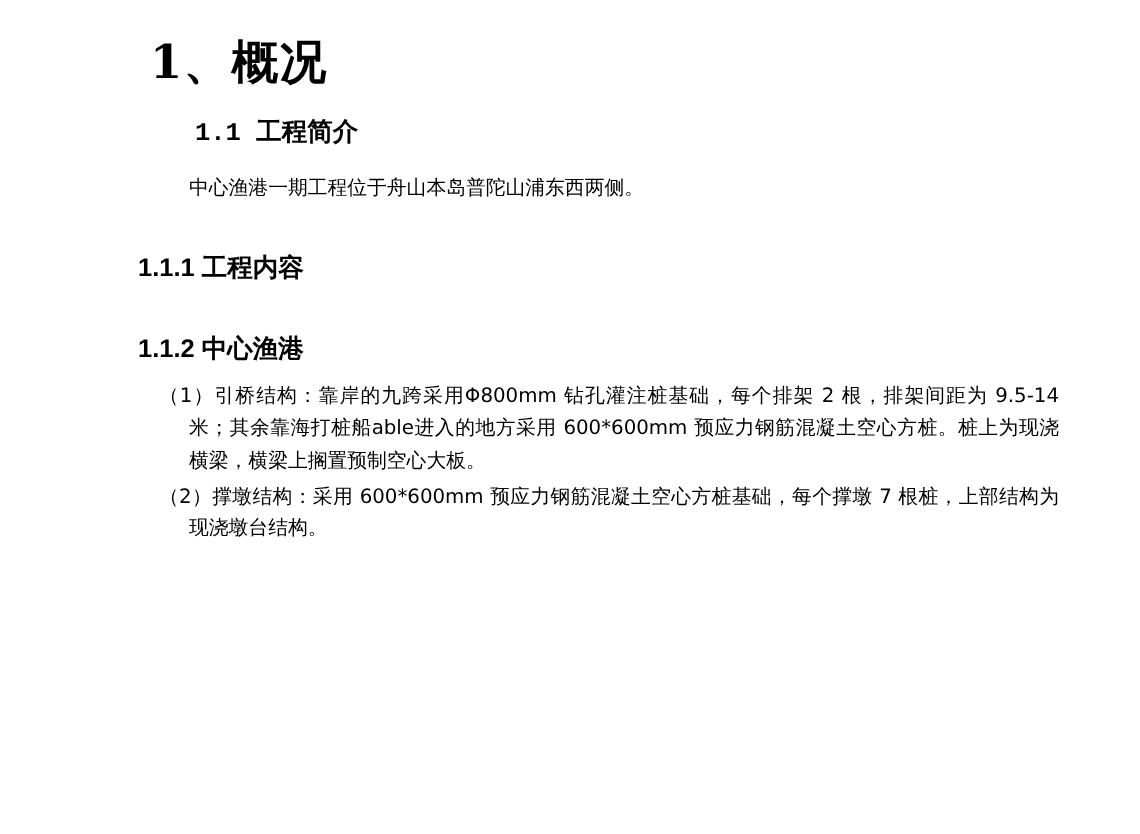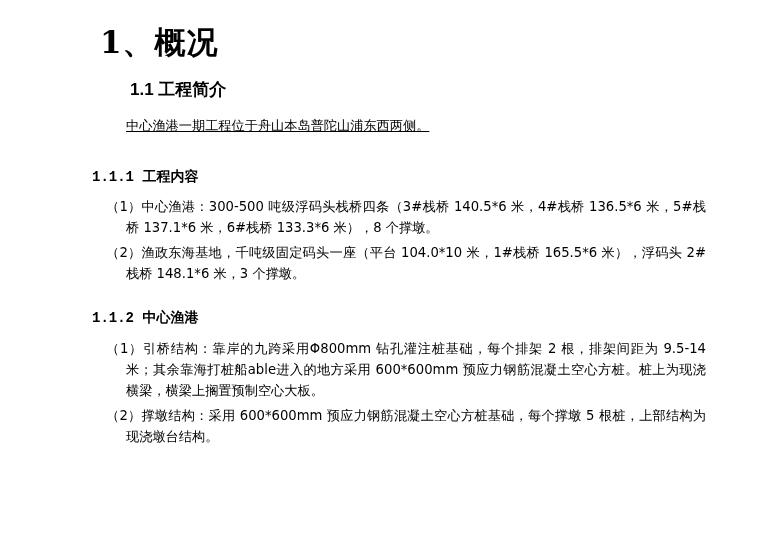--- a/index.html
+++ b/index.html
@@ -23,43 +23,42 @@
   }
   .h1 {
     font-family: "DejaVu Serif", "Liberation Serif", serif;
     font-size: 31px;
     font-weight: bold;
     letter-spacing: 1px;
     margin: 10px 0 18px 8px;
     line-height: 1.2;
   }
   .h2 {
-    font-family: Liberation Sans, sans-serif;
+    font-family: Liberation Mono, monospace;
     font-size: 17px;
     font-weight: bold;
     margin: 15px 0 14px 38px;
     line-height: 1.3;
   }
   .h3 {
-    font-family: Liberation Mono, monospace;
-    font-size: 14px;
+    font-family: Liberation Sans, sans-serif;
+    font-size: 17px;
     font-weight: bold;
     margin: 16px 0 10px 0;
     line-height: 1.3;
   }
   .para {
     font-size: 13.2px;
     line-height: 1.62;
     margin: 0 0 3px 0;
     text-align: justify;
   }
   .para.indent {
     text-indent: 0;
     padding-left: 34px;
-    text-decoration: underline;
   }
   .para.hang {
     padding-left: 20px;
     text-indent: -20px;
     margin-left: 14px;
   }
   .block {
     margin-bottom: 2px;
   }
   .spacer-sm { height: 6px; }
@@ -73,27 +72,23 @@
   <h1 class="h1">1、概况</h1>
 
   <h2 class="h2">1.1 工程简介</h2>
 
   <p class="para indent">中心渔港一期工程位于舟山本岛普陀山浦东西两侧。</p>
 
   <div class="spacer-md"></div>
 
   <h3 class="h3">1.1.1 工程内容</h3>
 
-  <div class="block">
-    <p class="para hang">（1）中心渔港：300-500 吨级浮码头栈桥四条（3#栈桥 140.5*6 米，4#栈桥 136.5*6 米，5#栈桥 137.1*6 米，6#栈桥 133.3*6 米），8 个撑墩。</p>
-    <p class="para hang">（2）渔政东海基地，千吨级固定码头一座（平台 104.0*10 米，1#栈桥 165.5*6 米），浮码头 2#栈桥 148.1*6 米，3 个撑墩。</p>
-  </div>
 
   <div class="spacer-sm"></div>
 
   <h3 class="h3">1.1.2 中心渔港</h3>
 
   <div class="block">
     <p class="para hang">（1）引桥结构：靠岸的九跨采用Φ800mm 钻孔灌注桩基础，每个排架 2 根，排架间距为 9.5-14 米；其余靠海打桩船able进入的地方采用 600*600mm 预应力钢筋混凝土空心方桩。桩上为现浇横梁，横梁上搁置预制空心大板。</p>
-    <p class="para hang">（2）撑墩结构：采用 600*600mm 预应力钢筋混凝土空心方桩基础，每个撑墩 5 根桩，上部结构为现浇墩台结构。</p>
+    <p class="para hang">（2）撑墩结构：采用 600*600mm 预应力钢筋混凝土空心方桩基础，每个撑墩 7 根桩，上部结构为现浇墩台结构。</p>
   </div>
 
 </div>
 
 </body></html>

